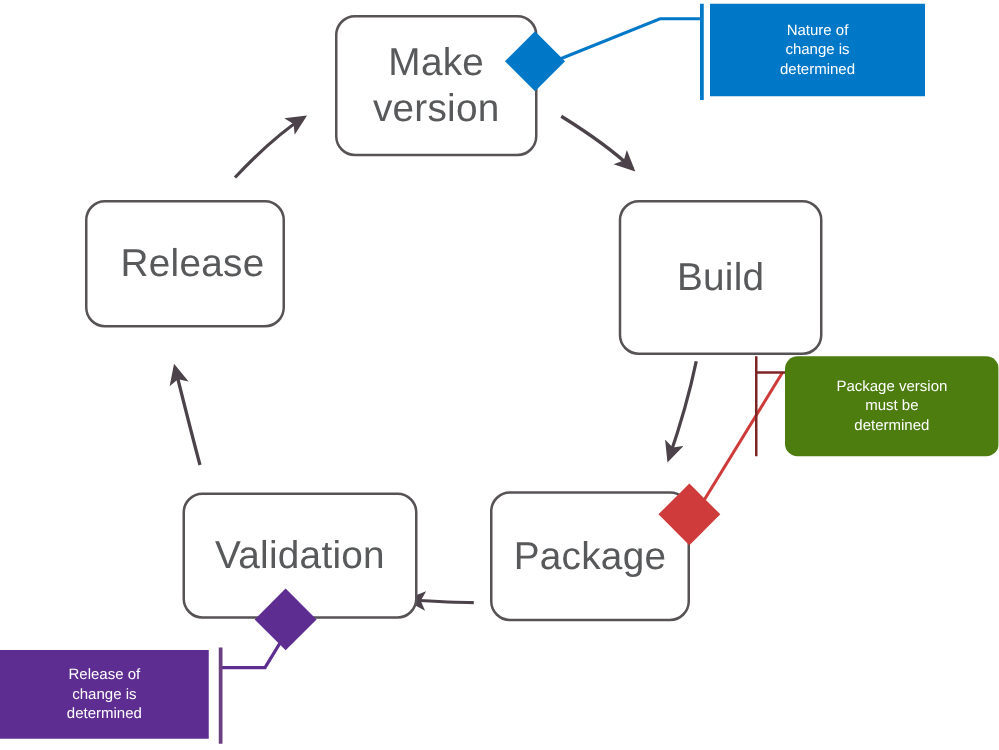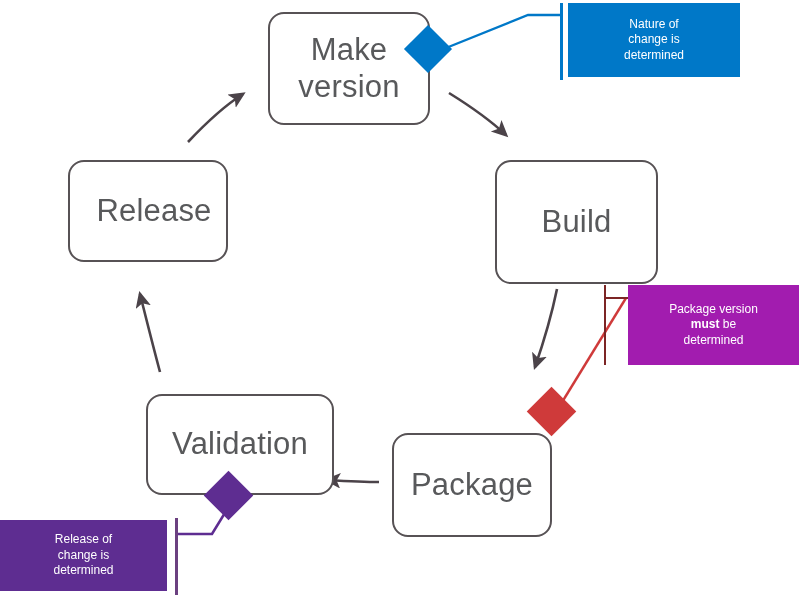--- a/index.html
+++ b/index.html
@@ -46,23 +46,23 @@
     display: flex;
     flex-direction: column;
     align-items: center;
     justify-content: center;
     text-align: center;
     color: #ffffff;
     font-size: 12px;
     font-weight: 400;
     line-height: 1.3;
   }
-  .callout b { font-weight: 700; }
+  .callout b { font-weight: 400; }
   .callout-blue   { background: #0078c8; }
-  .callout-red    { background: #a21caf; }
+  .callout-red    { background: #4d7c0f; border-radius: 10px; }
   .callout-purple { background: #5e2d91; }
   .diamond {
     position: absolute;
     transform: rotate(45deg);
   }
   .diamond-blue   { background: #0078c8; }
   .diamond-red    { background: #cf3a3a; }
   .diamond-purple { background: #5e2d91; }
   .stem {
     position: absolute;
@@ -109,21 +109,21 @@
     <div>
       <span>Make</span>
       <span>version</span>
     </div>
   </div>
 
   <div class="node" style="left:495px; top:160px; width:163px; height:124px;">
     <span>Build</span>
   </div>
 
-  <div class="node" style="left:392px; top:393px; width:160px; height:104px;margin-top:40px;">
+  <div class="node" style="left:392px; top:393px; width:160px; height:104px;">
     <span>Package</span>
   </div>
 
   <div class="node" style="left:146px; top:394px; width:188px; height:101px;">
     <span>Validation</span>
   </div>
 
   <div class="node" style="left:68px; top:160px; width:160px; height:102px;padding-left:12px;">
     <span>Release</span>
   </div>

